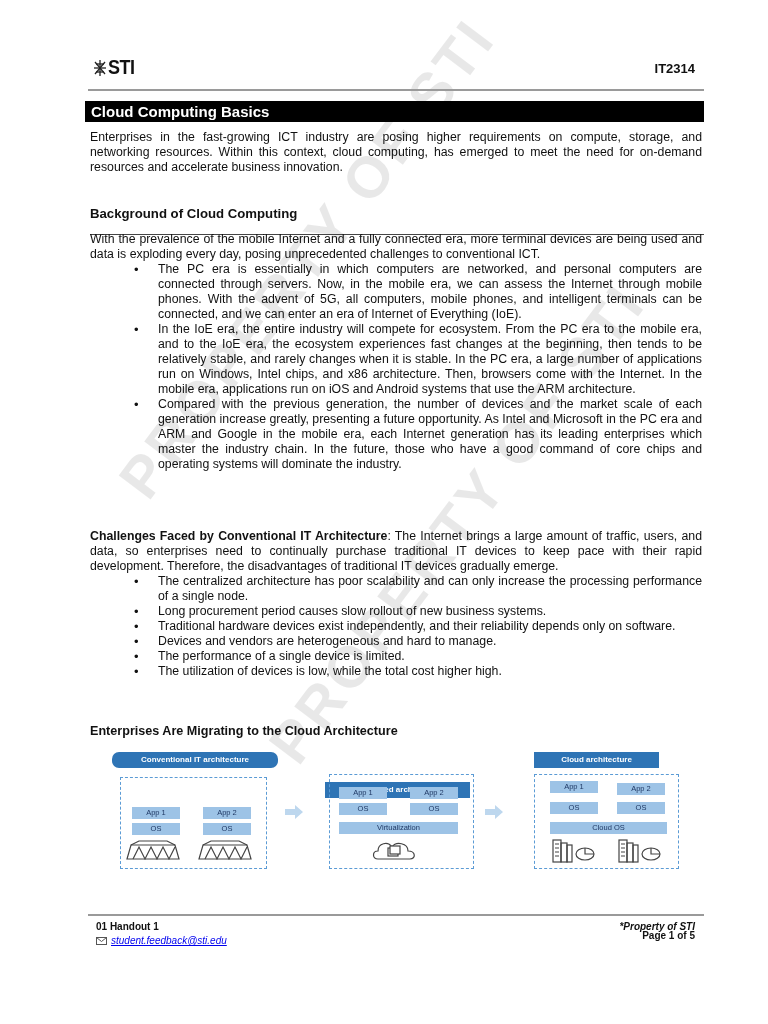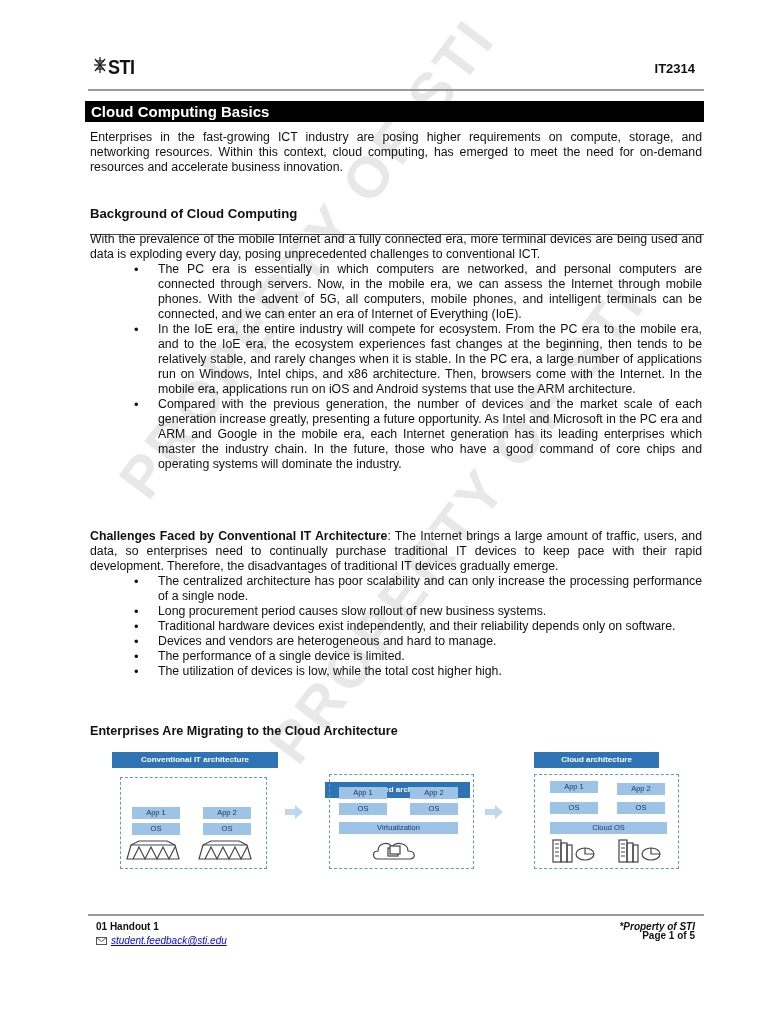--- a/index.html
+++ b/index.html
@@ -2,21 +2,21 @@
 <html><head>
 <meta charset="utf-8">
 <style>
   html, body { margin:0; padding:0; background:#fff; }
   body { width:768px; height:1024px; position:relative; overflow:hidden;
          font-family:"Liberation Sans", sans-serif; color:#111; }
   .page { position:absolute; left:0; top:0; width:768px; height:1024px; }
   .watermark { position:absolute; font-family:"Liberation Sans", sans-serif; font-weight:bold;
                color:rgba(0,0,0,0.09); font-size:58px; letter-spacing:4px; white-space:nowrap;
                transform-origin:left top; pointer-events:none; }
-  .logo { position:absolute; left:93px; top:56px; display:flex; }
+  .logo { position:absolute; left:93px; top:56px; display:flex; align-items:center; }
   .logo-mark { width:14px; height:18px; margin-right:1px; }
   .logo-text { font-family:"Liberation Sans", sans-serif; font-weight:bold; font-size:20px; letter-spacing:-0.5px; color:#111; transform:scaleX(0.9); transform-origin:left; }
   .course-code { position:absolute; right:73px; top:61px; font-weight:bold; font-size:13px; }
   .hdr-rule { position:absolute; left:88px; right:64px; top:89px; height:2px; background:#9a9a9a; }
   .title-bar { position:absolute; left:85px; width:619px; top:101px; height:21px; background:#000; color:#fff;
                font-weight:bold; font-size:15px; line-height:21px; padding-left:6px; box-sizing:border-box; }
   .text { position:absolute; left:90px; width:612px; font-size:12.3px; line-height:15px; text-align:justify; }
   .h2 { position:absolute; left:90px; width:614px; font-weight:bold; font-size:13.2px; line-height:17px; }
   .h2.ruled { border-bottom:1.3px solid #444; padding-bottom:12px; }
   ul.bul { margin:0; padding:0; list-style:none; }
@@ -86,21 +86,21 @@
       <li>Devices and vendors are heterogeneous and hard to manage.</li>
       <li>The performance of a single device is limited.</li>
       <li>The utilization of devices is low, while the total cost higher high.</li>
     </ul>
   </div>
 
   <div class="h2" style="top:723px; font-size:12.6px;">Enterprises Are Migrating to the Cloud Architecture</div>
 
   <div class="diagram">
 
-    <div class="panel-hdr" style="left:7px; top:4px; width:166px;">Conventional IT architecture</div>
+    <div class="panel-hdr" style="left:7px; top:4px; width:166px;border-radius:7px;">Conventional IT architecture</div>
     <div class="panel-box" style="left:15px; top:29px; width:147px; height:92px;"></div>
     <div class="blk" style="left:27px; top:59px; width:48px;">App 1</div>
     <div class="blk" style="left:98px; top:59px; width:48px;">App 2</div>
     <div class="blk" style="left:27px; top:75px; width:48px;">OS</div>
     <div class="blk" style="left:98px; top:75px; width:48px;">OS</div>
     <svg class="ico" style="left:20px; top:91px;" width="56" height="22" viewBox="0 0 56 22">
       <g stroke="#444" stroke-width="1.2" fill="none">
           <path d="M2 20 L6 6 L50 6 L54 20 Z"></path>
           <path d="M6 6 L14 2 L42 2 L50 6"></path>
           <path d="M8 20 L14 8 L20 20 L26 8 L32 20 L38 8 L44 20 L50 8"></path>

